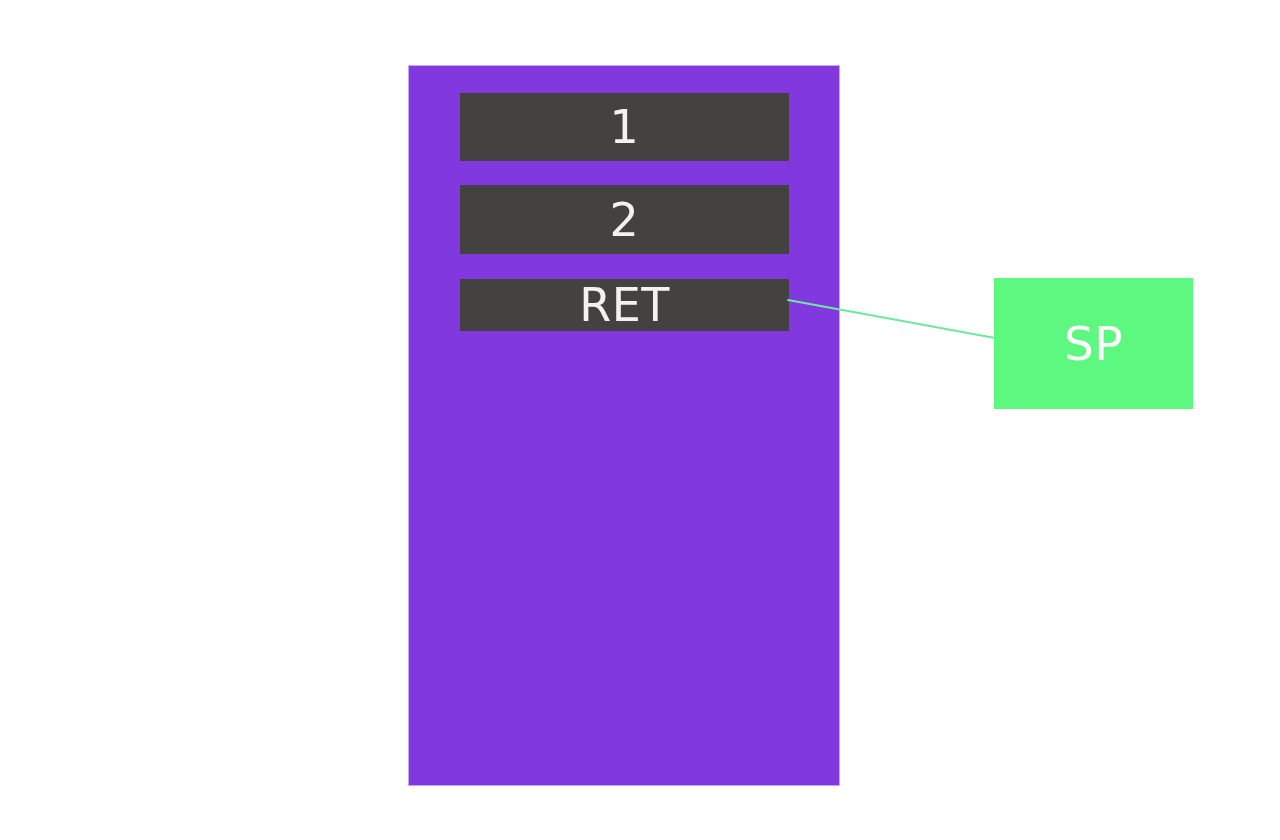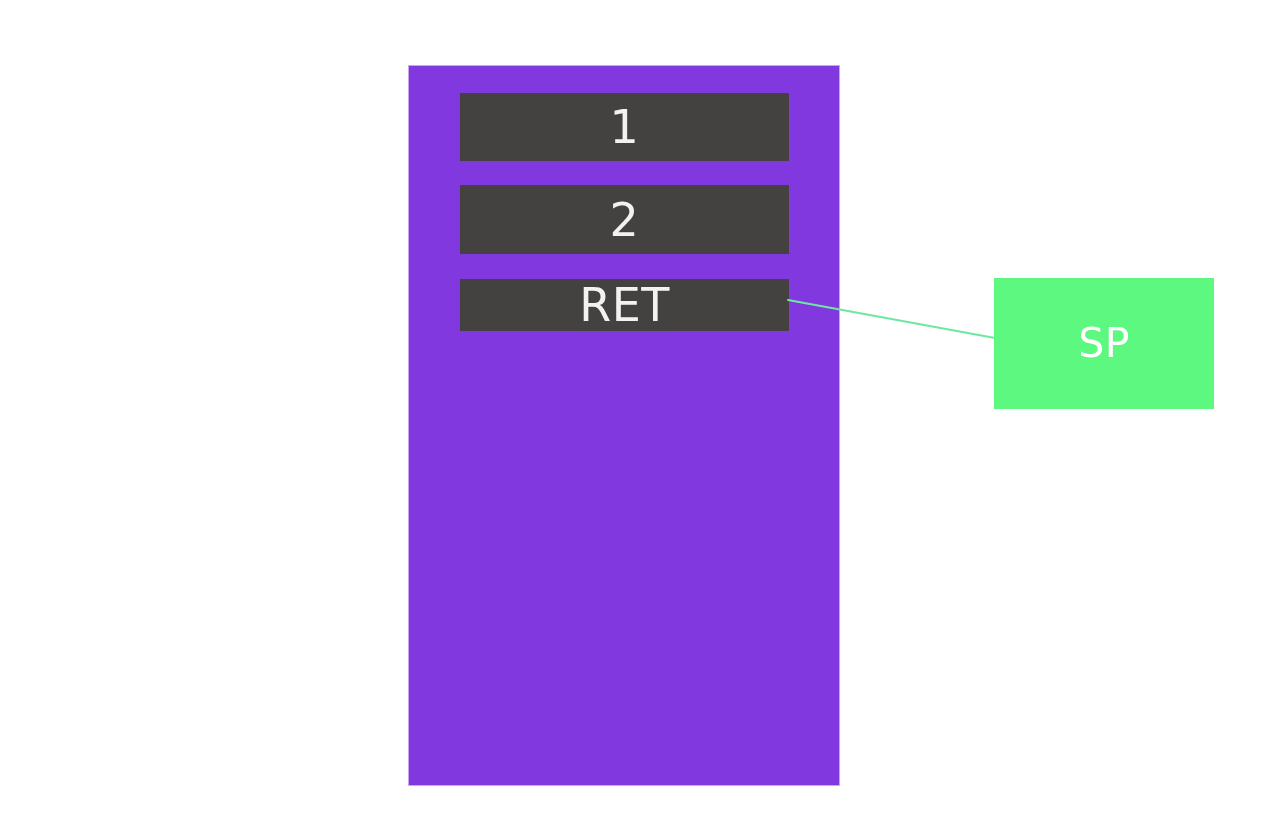--- a/index.html
+++ b/index.html
@@ -64,28 +64,28 @@
   }
   .stack-slot.slot-0 { top: 27px;  height: 68px; }   
   .stack-slot.slot-1 { top: 119px; height: 69px; }   
   .stack-slot.slot-2 { top: 213px; height: 52px; }   
 
   
   .pointer-node {
     position: absolute;
     left: 994px;
     top: 278px;
-    width: 220px;
+    width: 199px;
     height: 131px;
     background: #5cf87f;
     color: #ffffff;
     display: flex;
     align-items: center;
     justify-content: center;
-    font-size: 41px;
+    font-size: 47px;
     font-weight: 400;
     line-height: 1;
     letter-spacing: 0.5px;
     box-sizing: border-box;
     z-index: 6;
     user-select: none;
   }
 </style>
 </head>
 <body>

